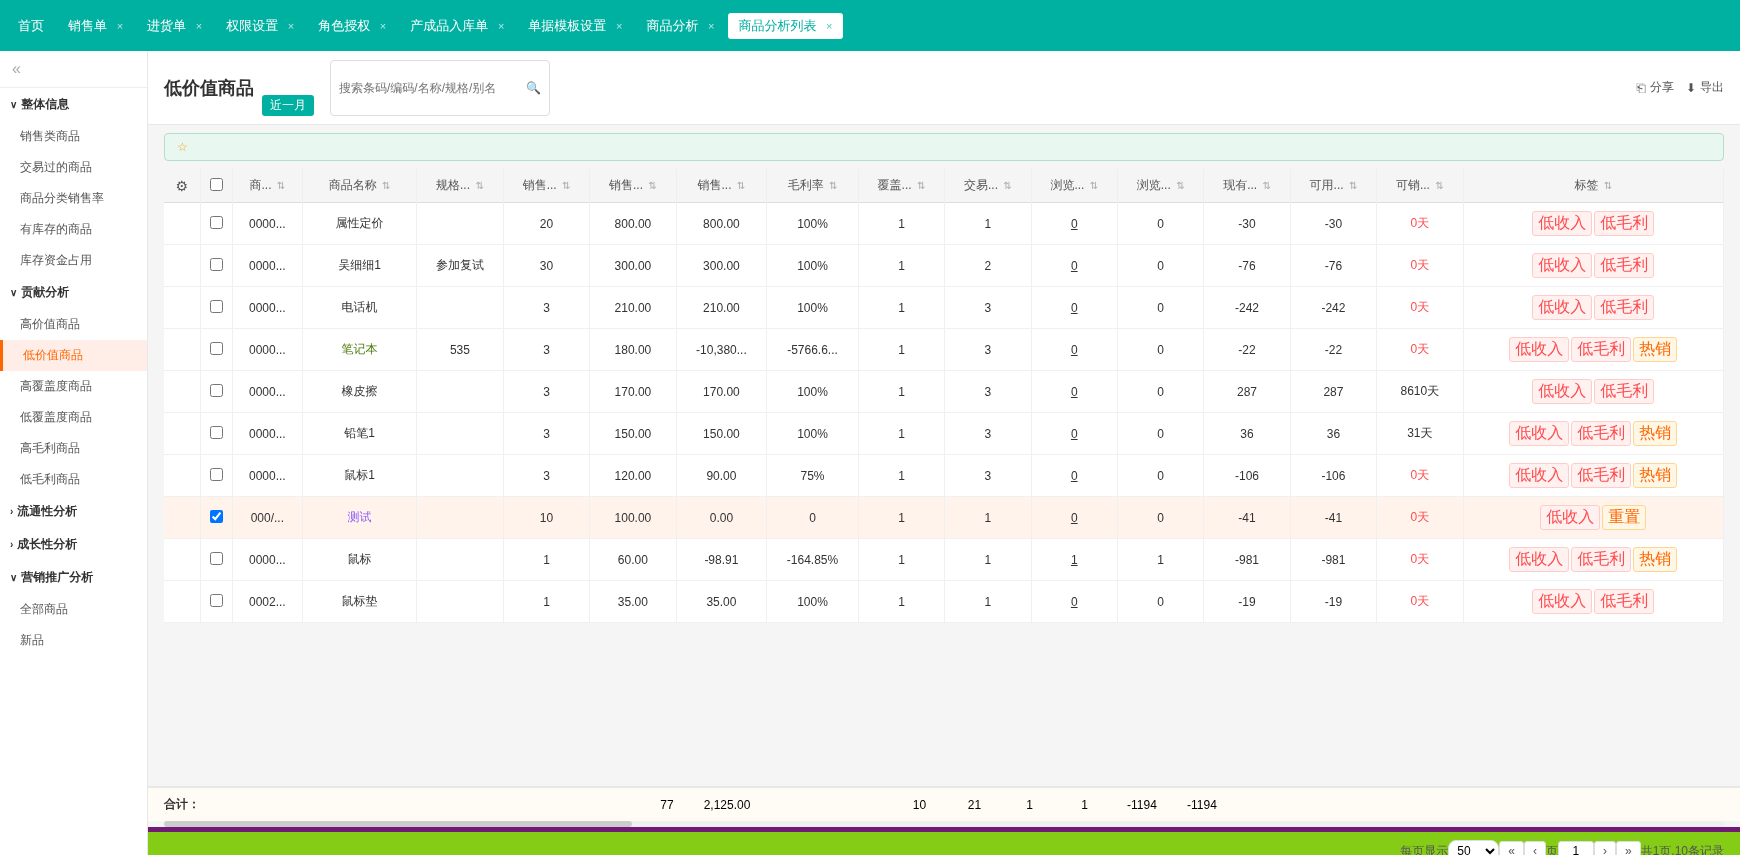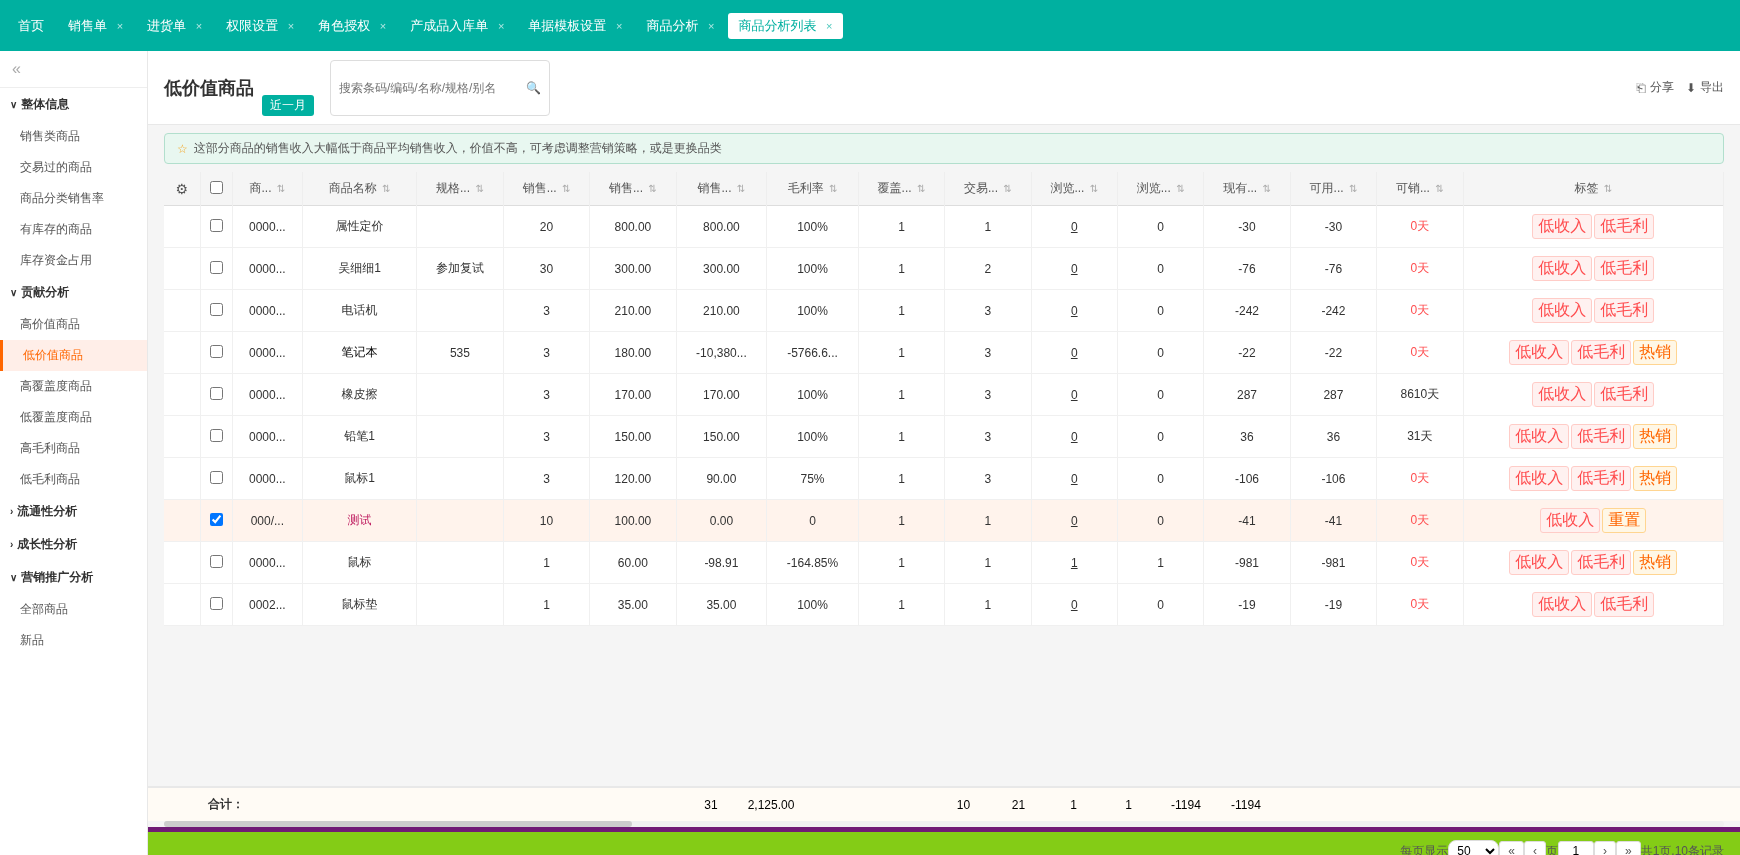--- a/index.html
+++ b/index.html
@@ -190,21 +190,20 @@
       border-top: 2px solid #e8e8e8;
       padding: 8px 16px;
       display: flex;
       align-items: center;
       gap: 0;
     }
     .footer-label {
       color: #333;
       font-weight: bold;
       width: 220px;
-      margin-left: 44px;
     }
 
     
     .pagination-bar {
       display: flex;
       align-items: center;
       justify-content: flex-end;
       padding: 8px 16px;
       background: #84cc16;
       border-top: 5px solid #701a75;
@@ -320,21 +319,20 @@
         </div>
         <div class="action-btn">
           <span>⬇</span>
           <span>导出</span>
         </div>
       </div>
     </div>
 
     <div class="alert-bar">
       <span class="alert-icon">☆</span>
-      <span>这部分商品的销售收入大幅低于商品平均销售收入，价值不高，可考虑调整营销策略，或是更换品类</span>
     </div>
 
     <div class="table-container">
       <table>
         <thead>
           <tr>
             <th style="width:36px;"><span class="gear-icon">⚙</span></th>
             <th style="width:32px;"><input type="checkbox" style=""></th>
             <th>商... <span class="sort-icon">⇅</span></th>
             <th style="min-width:80px;">商品名称 <span class="sort-icon">⇅</span></th>
@@ -408,21 +406,21 @@
       <td>0</td>
       <td>-242</td>
       <td>-242</td>
       <td><span class="days-red">0天</span></td>
       <td><span class="tag-badge tag-red">低收入</span><span class="tag-badge tag-red">低毛利</span></td>
     </tr>
             <tr>
       <td></td>
       <td><input type="checkbox" style=""></td>
       <td>0000...</td>
-      <td style="cursor:pointer;color:#000000;">笔记本</td>
+      <td style="cursor:pointer;color:#4d7c0f;">笔记本</td>
       <td>535</td>
       <td>3</td>
       <td>180.00</td>
       <td>-10,380...</td>
       <td>-5766.6...</td>
       <td>1</td>
       <td>3</td>
       <td><span class="link-underline">0</span></td>
       <td>0</td>
       <td>-22</td>
@@ -484,21 +482,21 @@
       <td>0</td>
       <td>-106</td>
       <td>-106</td>
       <td><span class="days-red">0天</span></td>
       <td><span class="tag-badge tag-red">低收入</span><span class="tag-badge tag-red">低毛利</span><span class="tag-badge tag-orange">热销</span></td>
     </tr>
             <tr class="highlighted">
       <td></td>
       <td><input type="checkbox" checked="" style=""></td>
       <td>000/...</td>
-      <td style="cursor:pointer;color:#be185d;">测试</td>
+      <td style="cursor:pointer;color:#8b5cf6;">测试</td>
       <td></td>
       <td>10</td>
       <td>100.00</td>
       <td>0.00</td>
       <td>0</td>
       <td>1</td>
       <td>1</td>
       <td><span class="link-underline">0</span></td>
       <td>0</td>
       <td>-41</td>
@@ -549,21 +547,21 @@
     </div>
 
     <div class="table-footer">
       <span class="footer-label">合计：</span>
       <div style="display:flex; gap:0; flex:1; align-items:center;">
         <span style="width:36px;"></span>
         <span style="width:32px;"></span>
         <span style="width:60px;"></span>
         <span style="width:80px;"></span>
         <span style="width:50px;"></span>
-        <span style="min-width:50px; text-align:center;">31</span>
+        <span style="min-width:50px; text-align:center;">77</span>
         <span style="min-width:70px; text-align:center;">2,125.00</span>
         <span style="min-width:70px; text-align:center;"></span>
         <span style="min-width:60px; text-align:center;"></span>
         <span style="min-width:55px; text-align:center;">10</span>
         <span style="min-width:55px; text-align:center;">21</span>
         <span style="min-width:55px; text-align:center;">1</span>
         <span style="min-width:55px; text-align:center;">1</span>
         <span style="min-width:60px; text-align:center;">-1194</span>
         <span style="min-width:60px; text-align:center;">-1194</span>
       </div>

